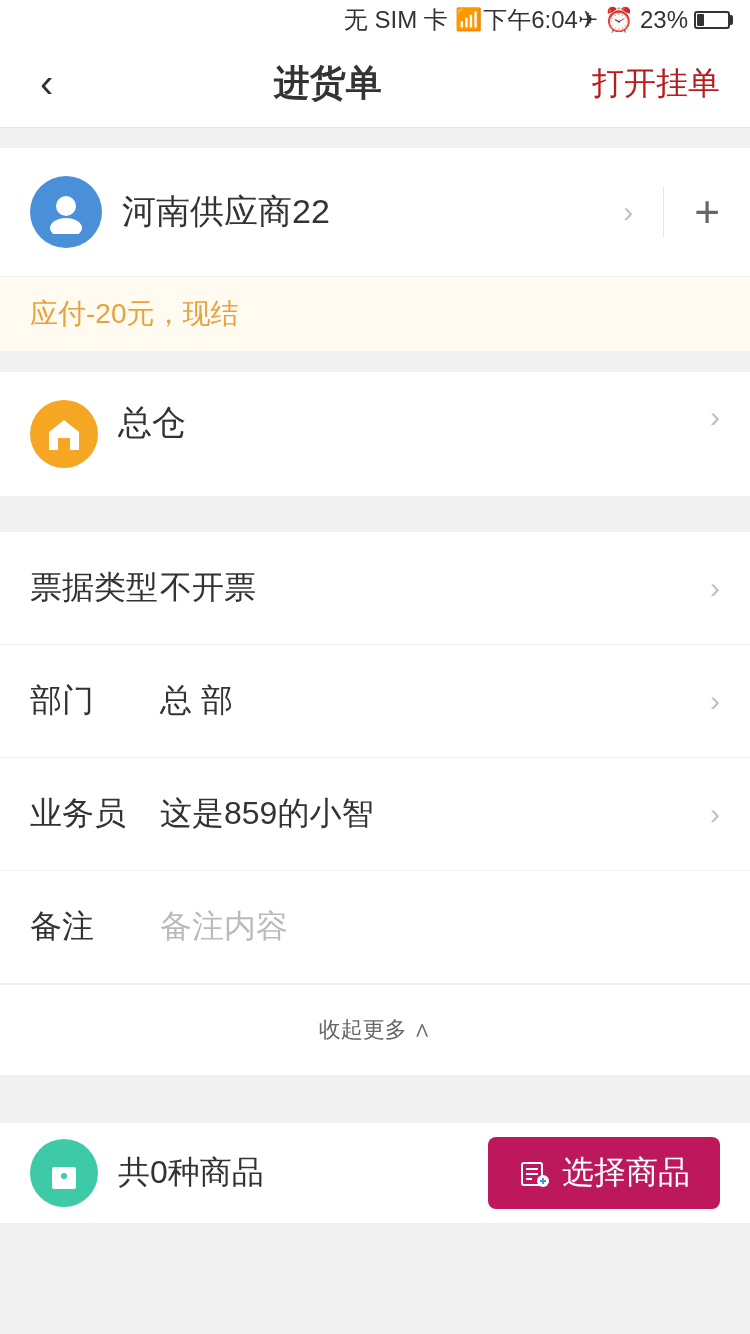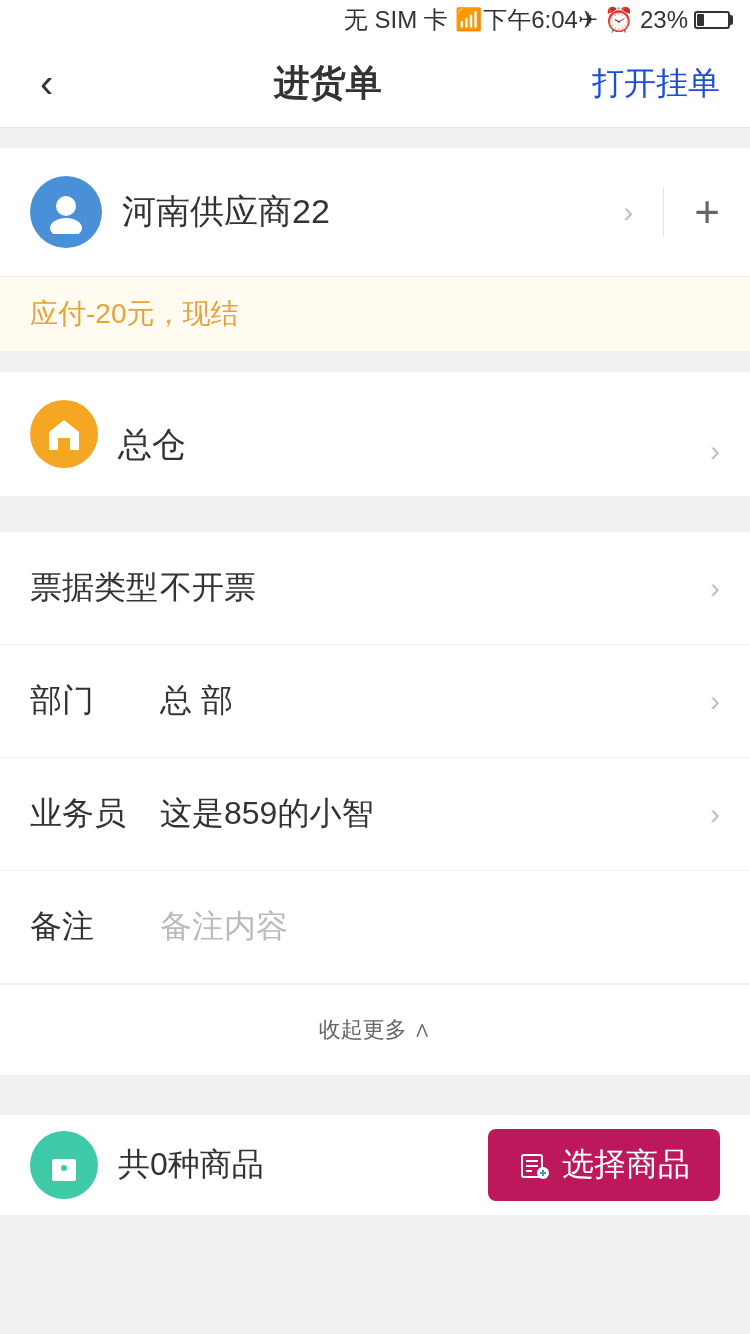--- a/index.html
+++ b/index.html
@@ -57,21 +57,21 @@
       cursor: pointer;
       padding: 10px;
     }
     .nav-title {
       font-size: 36px;
       font-weight: 600;
       color: #333;
     }
     .nav-action {
       font-size: 32px;
-      color: #1d4ed8;
+      color: #b91c1c;
       cursor: pointer;
     }
 
     
     .section-divider {
       height: 20px;
       background: #f0f0f0;
     }
 
     
@@ -126,21 +126,21 @@
       background: #fffbf0;
       padding: 18px 30px;
       font-size: 28px;
       color: #e6a23c;
       border-bottom: 1px solid #f0f0f0;
     }
 
     
     .warehouse-row {
       display: flex;
-      align-items: flex-end;
+      align-items: flex-start;
       padding: 28px 30px;
       background: #fff;
     }
     .warehouse-icon {
       width: 68px;
       height: 68px;
       border-radius: 50%;
       background: #f5a623;
       display: flex;
       align-items: center;
@@ -196,21 +196,21 @@
       font-size: 22px;
       color: #666;
       cursor: pointer;
       border-top: 1px solid #f0f0f0;
     }
 
     
     .bottom-bar {
       position: relative;
       background: #fff;
-      margin-top: 20px;
+      margin-top: 28px;
       display: flex;
       align-items: center;
       padding: 20px 30px;
       height: 100px;
     }
     .product-icon {
       width: 68px;
       height: 68px;
       border-radius: 50%;
       background: #3ec9a7;

